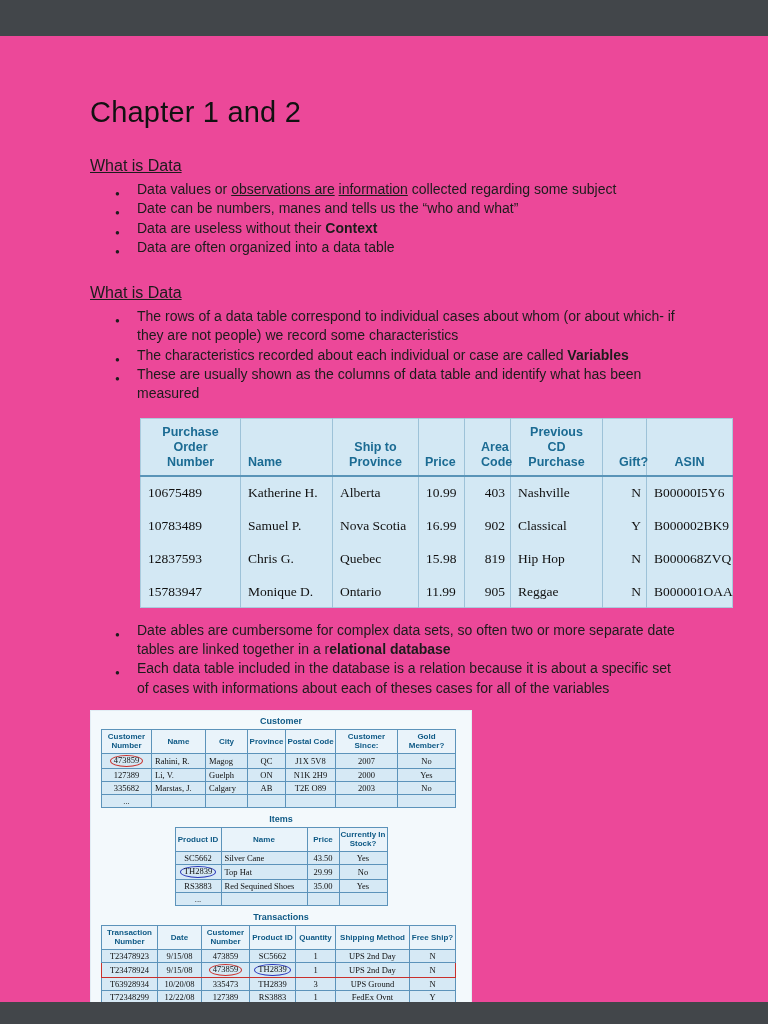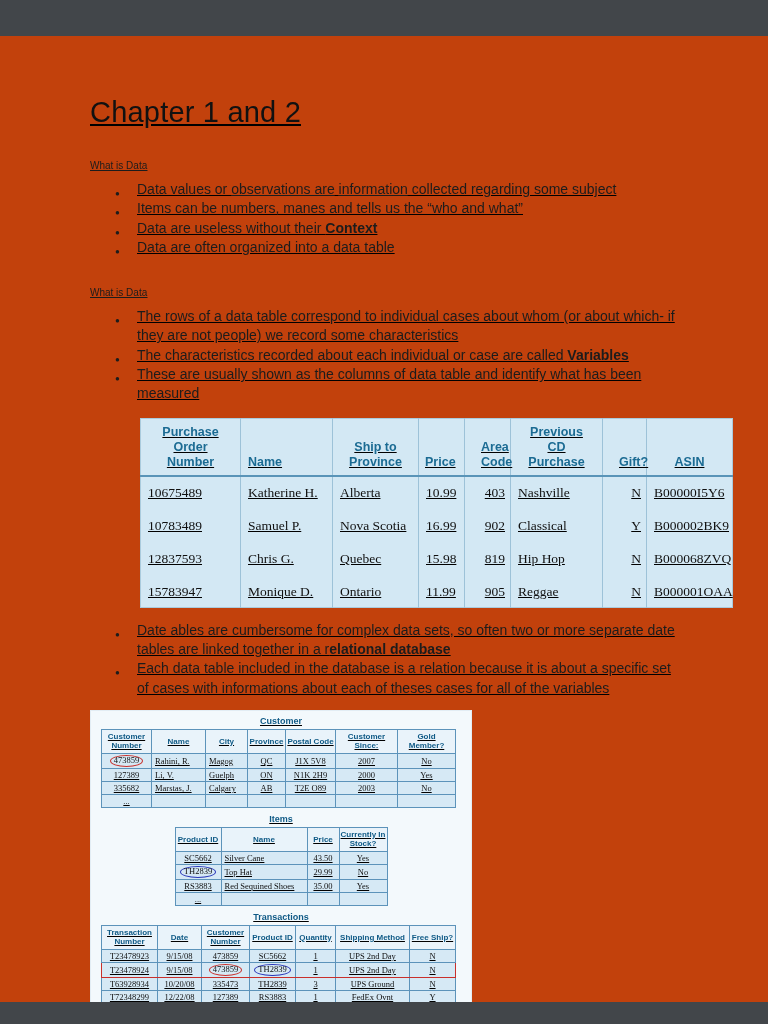--- a/index.html
+++ b/index.html
@@ -1,23 +1,23 @@
 <!DOCTYPE html>
 <html><head>
 <meta charset="utf-8">
 <style>
   * { margin:0; padding:0; box-sizing:border-box; }
   html,body { width:768px; height:1024px; }
   body { font-family:"Liberation Sans", sans-serif; background:#42464a; }
   .viewport { position:relative; width:768px; height:1024px; background:#42464a; overflow:hidden; }
-  .page { position:absolute; top:36px; left:0; width:768px; height:966px; background:#c2410c; padding:58px 88px 0 90px; overflow:hidden;text-decoration:underline; }
+  .page { position:absolute; top:36px; left:0; width:768px; height:966px; background:#ec4899; padding:58px 88px 0 90px; overflow:hidden; }
 
   .title { font-size:29px; font-weight:400; color:#111; line-height:36px; margin-bottom:27px; letter-spacing:0.2px; }
 
-  .sec-heading { font-size:10px; line-height:18px; color:#1c1c1c; text-decoration:underline; margin-bottom:5px; }
+  .sec-heading { font-size:16px; line-height:18px; color:#1c1c1c; text-decoration:underline; margin-bottom:5px; }
   .section { margin-bottom:27px; }
   .section.sec2 { margin-bottom:0; }
   .section.sec3 { margin-bottom:4px; }
 
   ul.bullets { list-style:none; padding-left:47px; }
   ul.bullets li { position:relative; font-size:14px; line-height:19.3px; color:#1c1c1c; }
   ul.bullets li::before { content:"●"; position:absolute; left:-22px; top:4px; font-size:8px; color:#1c1c1c; }
   ul.sub { list-style:none; padding-left:44px; }
   ul.sub li { position:relative; }
   ul.sub li::before { content:"○"; position:absolute; left:-21px; top:3px; font-size:9px; color:#1c1c1c; }
@@ -85,21 +85,21 @@
 
 <div class="viewport">
   <div class="page">
 
     <h1 class="title">Chapter 1 and 2</h1>
 
     <div class="section sec1">
       <div class="sec-heading">What is Data</div>
       <ul class="bullets">
         <li><span>Data values or </span><span class="u">observations are</span><span> </span><span class="u">information</span><span> collected regarding some subject</span></li>
-        <li>Items can be numbers, manes and tells us the “who and what”</li>
+        <li>Date can be numbers, manes and tells us the “who and what”</li>
         <li><span>Data are useless without their </span><span class="b">Context</span></li>
         <li>Data are often organized into a data table</li>
       </ul>
     </div>
 
     <div class="section sec2">
       <div class="sec-heading">What is Data</div>
       <ul class="bullets">
         <li>The rows of a data table correspond to individual cases about whom (or about which- if they are not people) we record some characteristics</li>
         <li><span>The characteristics recorded about each individual or case are called </span><span class="b">Variables</span></li>

